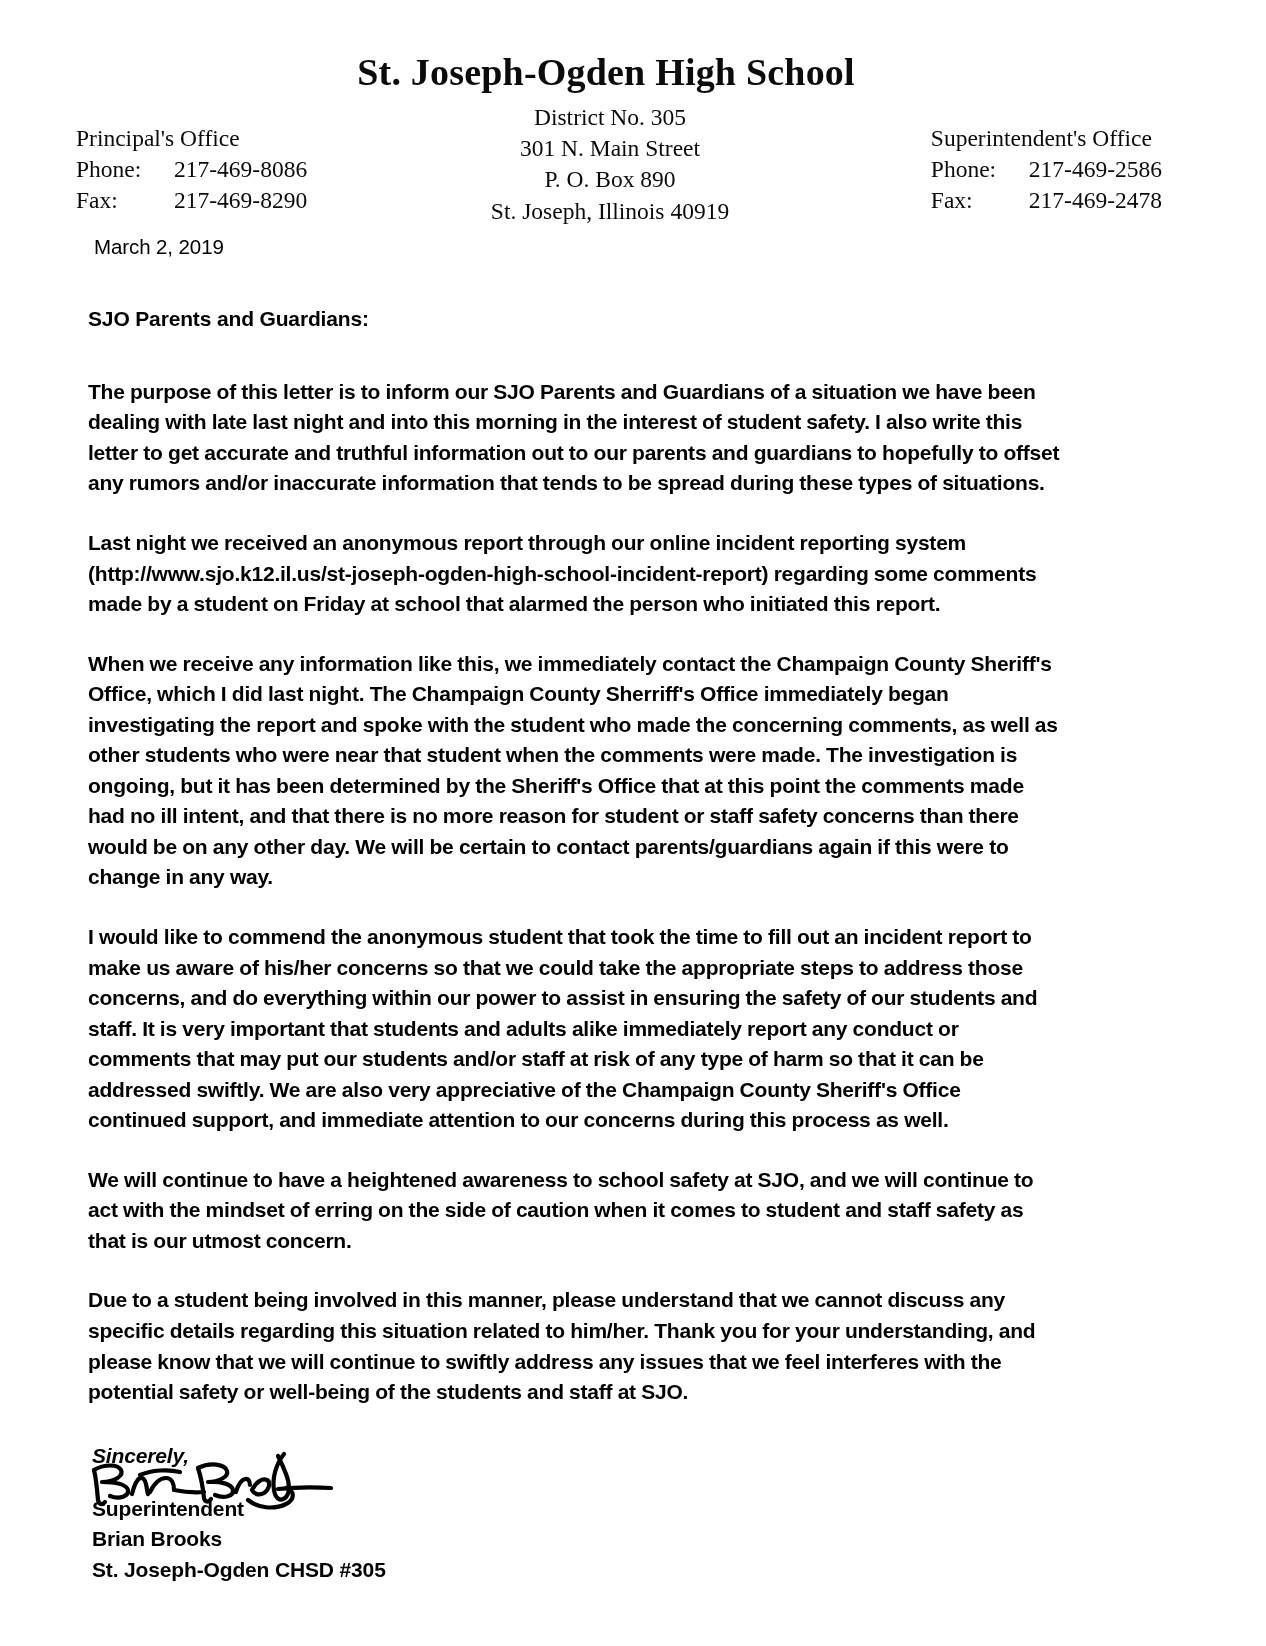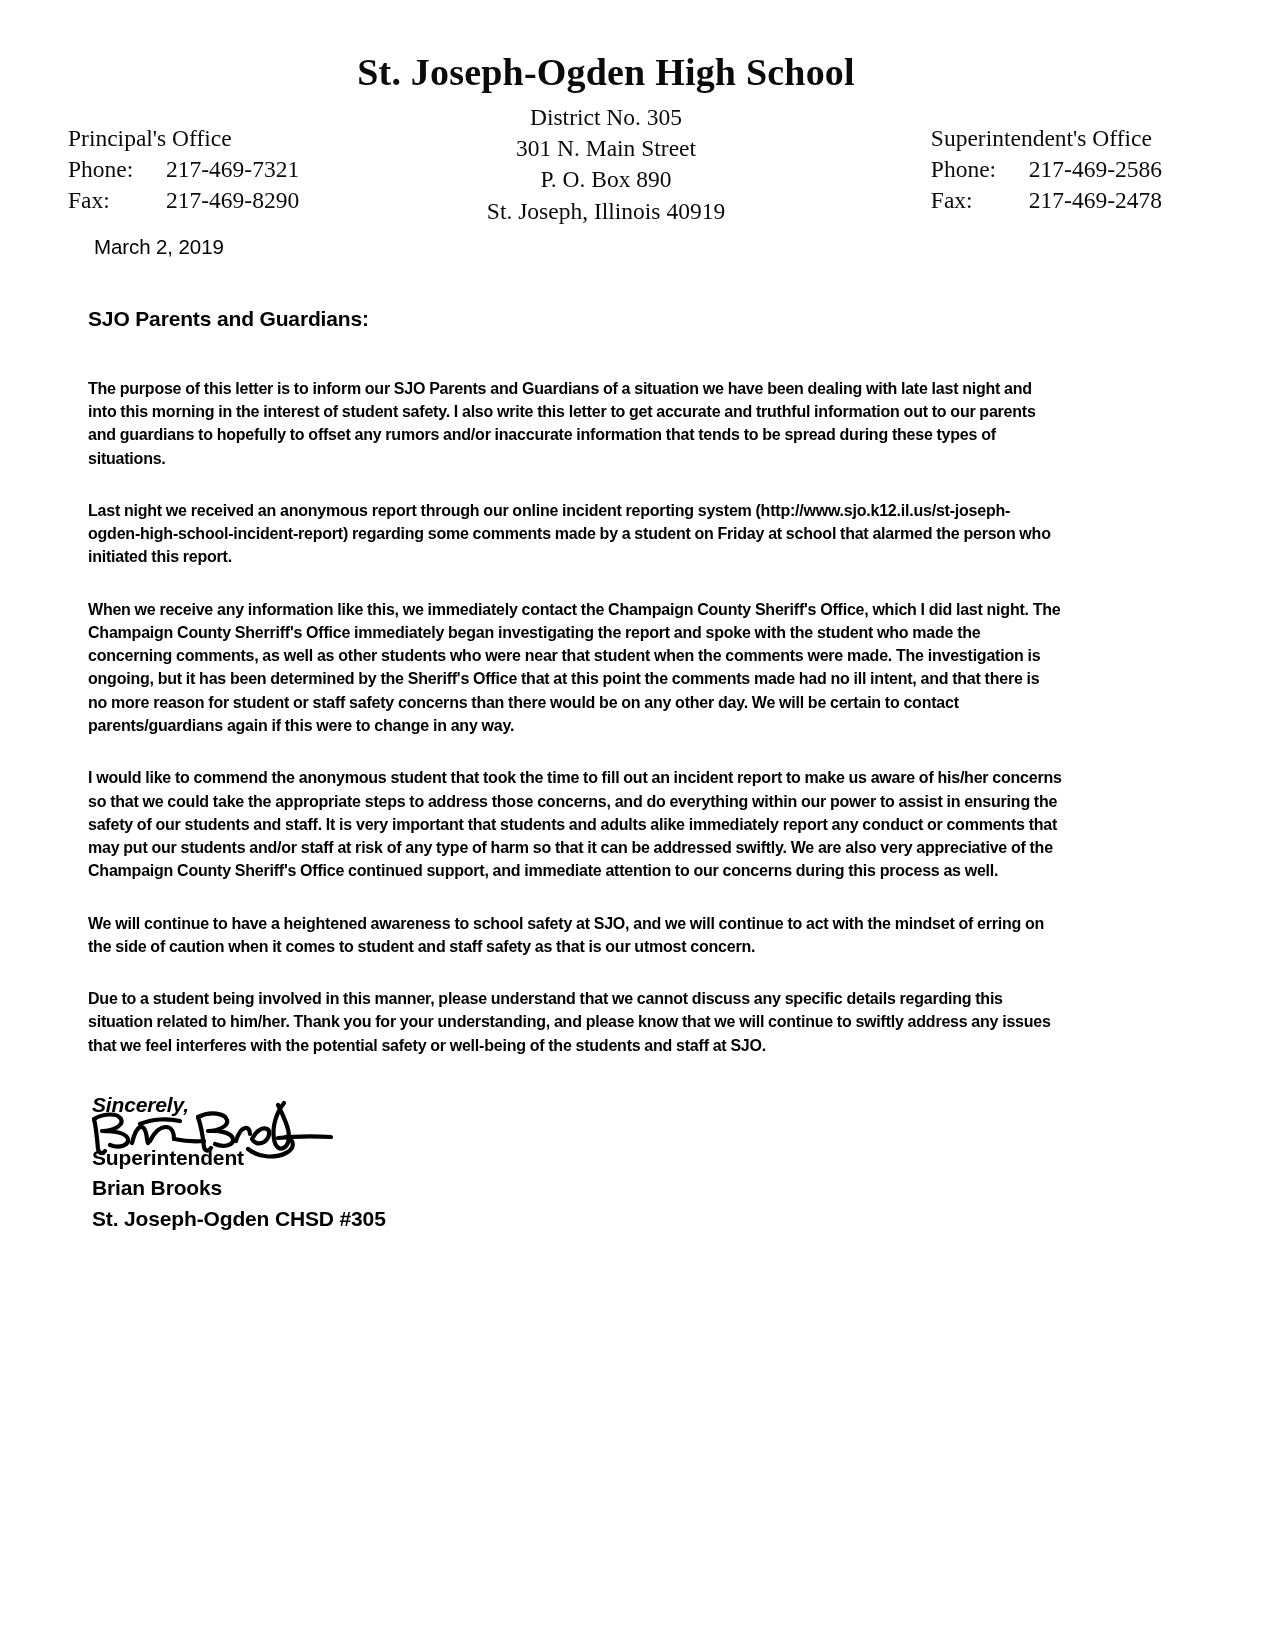--- a/index.html
+++ b/index.html
@@ -35,20 +35,21 @@
     font-weight: bold;
     font-size: 38px;
     letter-spacing: 0.2px;
     line-height: 1.1;
     color: #0b0b0b;
   }
   .head-grid {
     position: relative;
     margin-top: 9px;
     height: 110px;
+    margin-left: 8px;
   }
   .head-col {
     position: absolute;
     font-family: "Liberation Serif", "DejaVu Serif", serif;
     font-size: 23.5px;
     line-height: 1.33;
     color: #0b0b0b;
     white-space: nowrap;
   }
   .head-col.left  { left: 68px;  top: 20px; text-align: left; }
@@ -74,21 +75,21 @@
     margin-left: 6px;
     margin-bottom: 48px;
   }
   .salutation {
     font-size: 21px;
     font-weight: bold;
     letter-spacing: -0.15px;
     margin-bottom: 46px;
   }
   p.para {
-    font-size: 16px;
+    font-size: 21px;
     font-weight: bold;
     letter-spacing: -0.22px;
     line-height: 1.455;
     margin: 0 0 29px 0;
     text-align: left;
     word-spacing: -0.3px;
   }
   p.para.tight { margin-bottom: 28px; }
   .link-underline {
     text-underline-offset: 2px;
@@ -132,21 +133,21 @@
 
   <div class="letterhead">
 
     <div class="school-name">St. Joseph-Ogden High School</div>
 
     <div class="head-grid">
 
       <div class="head-col left">
         <span class="kv">Principal's Office</span>
         <span class="kv">
-          <span class="k">Phone:</span><span class="v">217-469-7321</span>
+          <span class="k">Phone:</span><span class="v">217-469-8086</span>
         </span>
         <span class="kv">
           <span class="k fax">Fax:</span><span class="v">217-469-8290</span>
         </span>
       </div>
 
       <div class="head-col center">
         <span class="kv">District No. 305</span>
         <span class="kv">301 N. Main Street</span>
         <span class="kv">P. O. Box 890</span>

